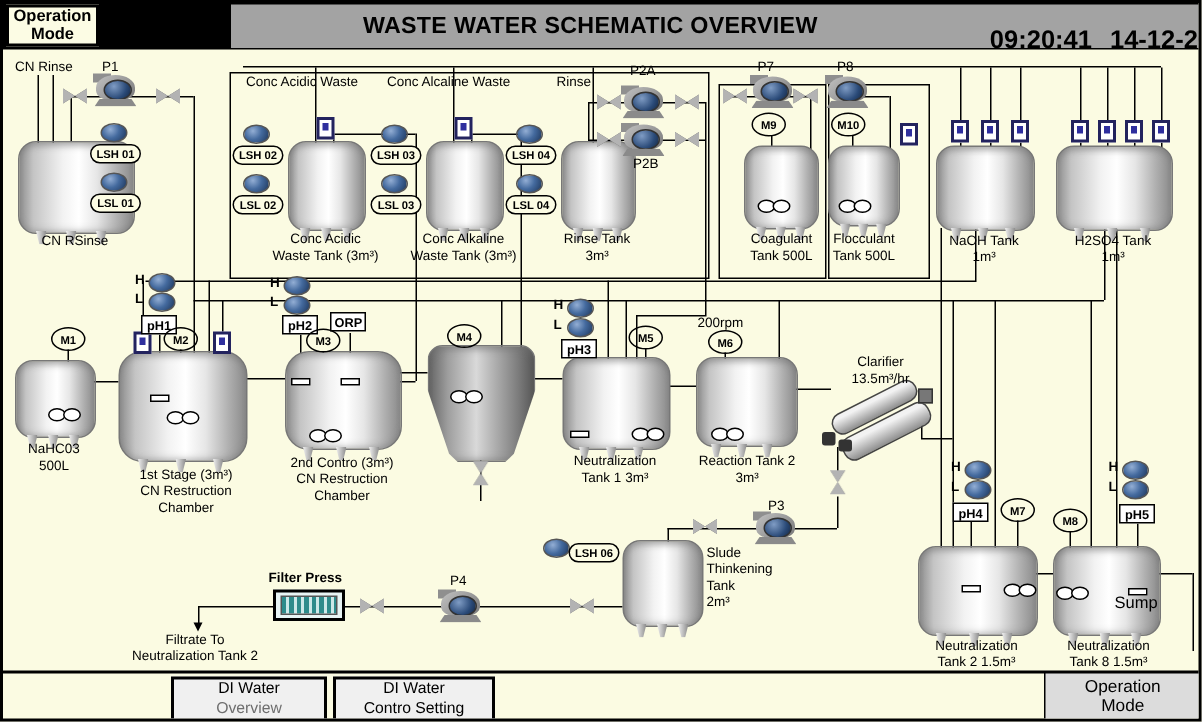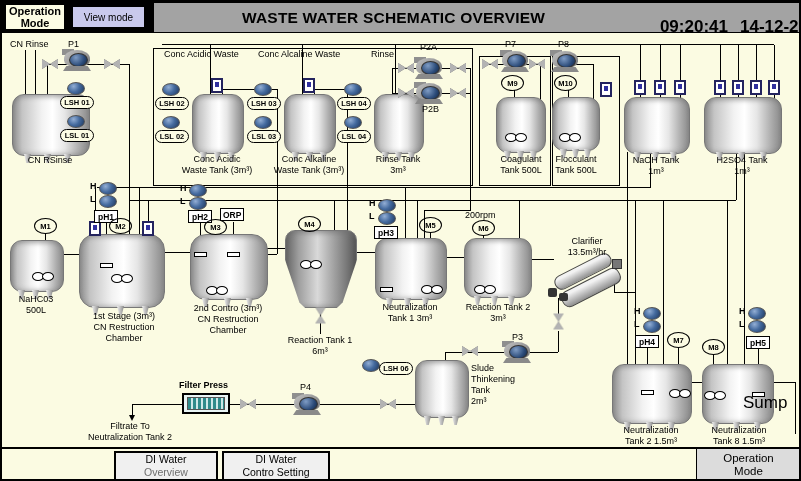--- a/index.html
+++ b/index.html
@@ -63,21 +63,20 @@
 </head>
 <body>
 
 <div class="screen">
 
   <div class="hdr"></div>
   <div class="opmode">
     <div>Operation</div>
     <div>Mode</div>
   </div>
-  <div class="viewmode">View mode</div>
   <div class="titlebar">
     <div class="title">WASTE WATER SCHEMATIC OVERVIEW</div>
     <div class="clock">
       <span>09:20:41</span>
       <span>14-12-2011</span>
     </div>
   </div>
 
   <div class="gbox" style="left:151px;top:46px;width:318px;height:136px"></div>
   <div class="gbox" style="left:477px;top:54px;width:70px;height:128px"></div>
@@ -581,24 +580,20 @@
   <div class="lblc" style="left:72px;top:309px;width:100px">
     <div>1st Stage (3m³)</div>
       <div>CN Restruction</div>
       <div>Chamber</div>
     </div>
   <div class="lblc" style="left:176px;top:301px;width:100px">
     <div>2nd Contro (3m³)</div>
       <div>CN Restruction</div>
       <div>Chamber</div>
     </div>
-  <div class="lblc" style="left:276px;top:333px;width:84px">
-    <div>Reaction Tank 1</div>
-      <div>6m³</div>
-    </div>
   <div class="lblc" style="left:366px;top:300px;width:84px">
     <div>Neutralization</div>
       <div>Tank 1  3m³</div>
     </div>
   <div class="lbl" style="left:463px;top:208px">200rpm</div>
   <div class="lblc" style="left:456px;top:300px;width:80px">
     <div>Reaction Tank 2</div>
       <div>3m³</div>
     </div>
   <div class="lblc" style="left:550px;top:234px;width:70px">
@@ -619,21 +614,21 @@
       <div>Neutralization Tank 2</div>
     </div>
   <div class="lblc" style="left:606px;top:423px;width:86px">
     <div>Neutralization</div>
       <div>Tank 2  1.5m³</div>
     </div>
   <div class="lblc" style="left:696px;top:423px;width:82px">
     <div>Neutralization</div>
       <div>Tank 8  1.5m³</div>
     </div>
-  <div class="lbl" style="left:741px;top:395px;font-size:17px">Sump</div>
+  <div class="lbl" style="left:741px;top:395px;font-size:11px">Sump</div>
 
   <div class="p" style="left:0;top:445px;width:801px;height:2px"></div>
   <div class="fbtn" style="left:112px;top:449px;width:104px;height:30px">
     <div>DI Water</div>
       <div class="dim">Overview</div>
     </div>
   <div class="fbtn" style="left:220px;top:449px;width:108px;height:30px">
     <div>DI Water</div>
       <div>Contro Setting</div>
     </div>

